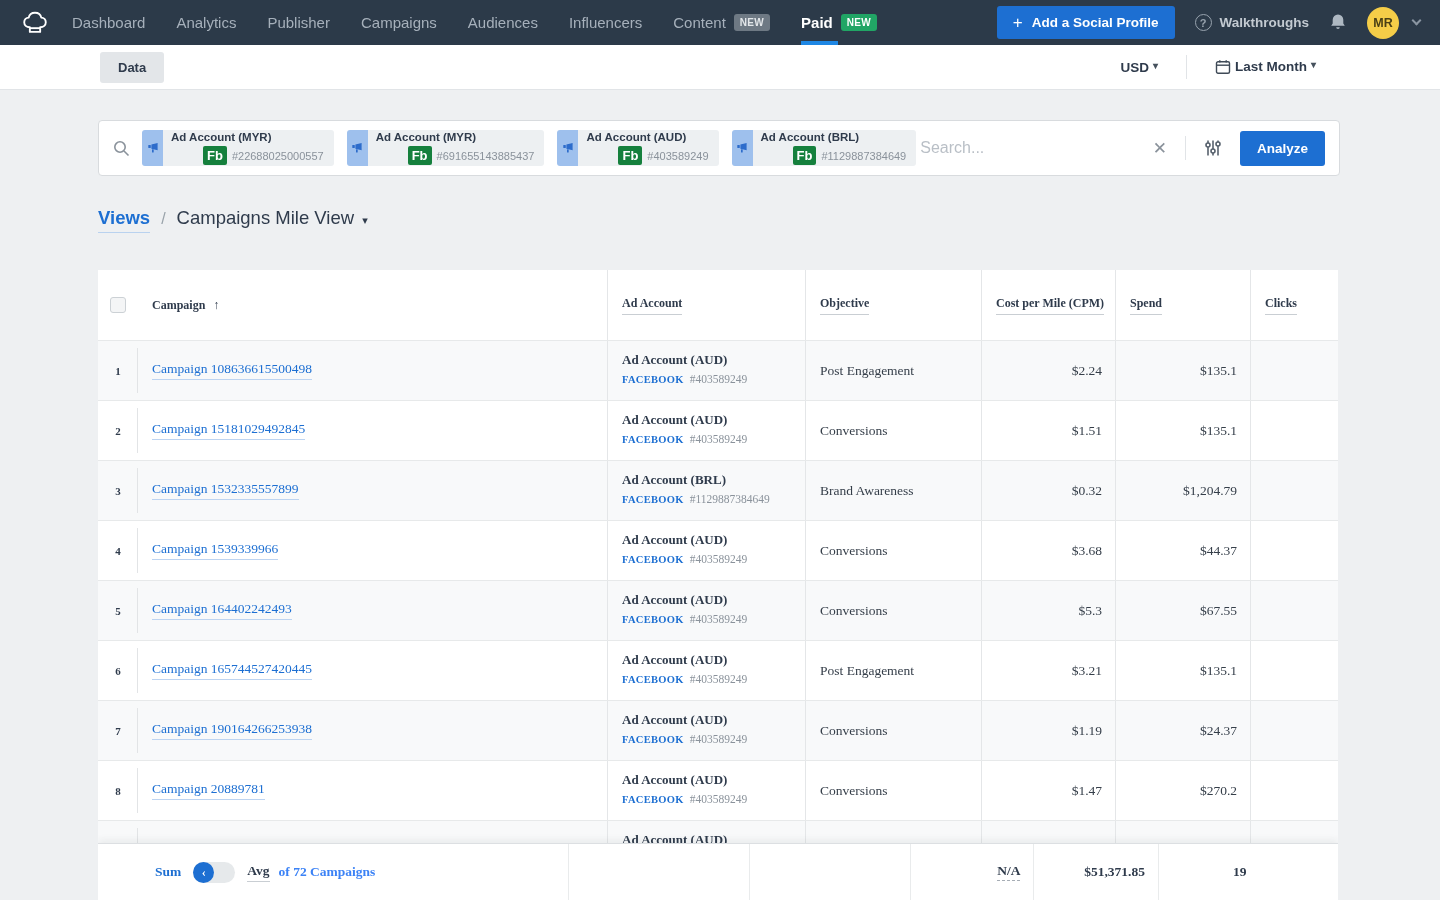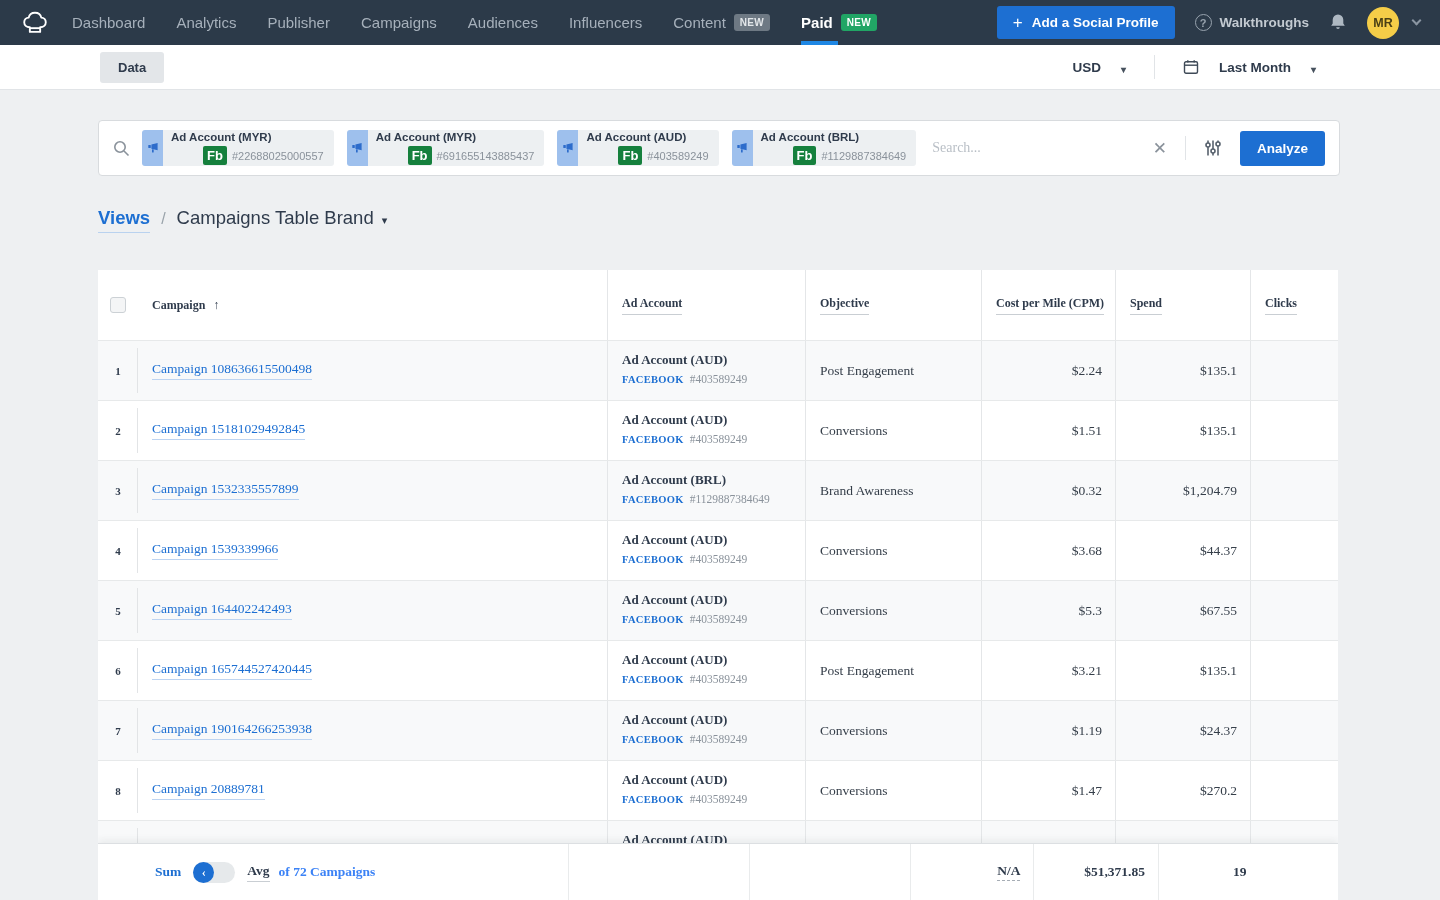--- a/index.html
+++ b/index.html
@@ -30,37 +30,37 @@
   .avatar { width:32px; height:32px; border-radius:50%; background:#f5cd48; color:#4a4015;
             display:flex; align-items:center; justify-content:center; font-size:12.5px; font-weight:bold; cursor:pointer; }
   .chev { width:7px; height:7px; border-right:2px solid #8a95a1; border-bottom:2px solid #8a95a1;
           transform:rotate(45deg); margin:-4px 4px 0 -6px; }
 
   
   .subheader { position:absolute; top:45px; left:0; width:1440px; height:45px; background:#fff;
                border-bottom:1px solid #e1e4e7; display:flex; align-items:center; padding:0 124px 0 100px; }
   .data-tab { background:#e3e6e9; border-radius:3px; padding:8px 18px; font-size:13px; font-weight:bold; color:#2f3b4c; cursor:pointer; }
   .sub-right { margin-left:auto; display:flex; align-items:center; }
-  .dropdown { display:flex; align-items:flex-end; gap:20px; font-size:13.5px; font-weight:bold; color:#2f3b4c; cursor:pointer; }
+  .dropdown { display:flex; align-items:flex-start; gap:4px; font-size:13.5px; font-weight:bold; color:#2f3b4c; cursor:pointer; }
   .caret { font-size:10px; color:#46515d; }
   .vdiv { width:1px; height:24px; background:#e1e4e7; margin:0 28px; }
 
   
   .search-card { position:absolute; left:98px; top:120px; width:1242px; height:56px; background:#fff;
                  border:1px solid #d8dbde; border-radius:4px; display:flex; align-items:center; padding:0 14px; }
   .chips { display:flex; gap:13px; margin-left:12px; }
   .chip { display:flex; height:36px; border-radius:3px; overflow:hidden; cursor:pointer; }
   .chip-strip { width:21px; background:#9ec0ed; display:flex; align-items:center; justify-content:center; }
   .chip-body { background:#edf0f2; padding:4px 10px 4px 8px; display:flex; flex-direction:column; justify-content:center; }
   .chip-title { font-size:11.5px; font-weight:bold; color:#2f3b4c; white-space:nowrap; }
   .chip-meta { display:flex; align-items:center; gap:5px; margin-top:3px; }
   .fb-badge { background:#15803d; color:#fff; font-size:13px; font-weight:bold; padding:2px 4px; border-radius:2px;margin-left:32px; }
   .chip-id { font-size:11px; color:#8a929b; white-space:nowrap; }
-  .search-input { flex:1; border:none; outline:none; font-size:14px; color:#2f3b4c; padding-left:16px;
-                  font-family:Liberation Serif, serif; background:transparent; }
+  .search-input { flex:1; border:none; outline:none; font-size:16px; color:#2f3b4c; padding-left:4px;
+                  font-family:Liberation Sans, sans-serif; background:transparent; }
   .search-input::placeholder { color:#b9bfc6; }
   .clear-x { color:#8a929b; font-size:17px; margin:0 18px 0 6px; cursor:pointer; }
   .sliders { margin:0 18px; cursor:pointer; display:flex; }
   .analyze-btn { background:#1d6fd2; color:#fff; font-weight:bold; font-size:13.5px;
                  padding:10px 17px; border-radius:3px; border:none; cursor:pointer; font-family:"Liberation Sans", sans-serif; }
 
   
   .breadcrumb { position:absolute; left:98px; top:207px; display:flex; align-items:baseline; }
   .views-link { color:#1d6fd2; font-weight:bold; font-size:18.5px; border-bottom:1.5px solid #b9d2ef; padding-bottom:3px; cursor:pointer; }
   .crumb-sep { color:#9aa3ab; font-size:16px; margin:0 11px; }
@@ -281,21 +281,21 @@
         <circle cx="14" cy="5" r="2" fill="#fff"></circle>
     </svg>
   </span>
   <button class="analyze-btn">Analyze</button>
 </div>
 
 <div class="breadcrumb">
   <span class="views-link">Views</span>
   <span class="crumb-sep">/</span>
   <span class="crumb-current">
-    <span>Campaigns Table Brand</span><span class="crumb-caret">▾</span>
+    <span>Campaigns Mile View</span><span class="crumb-caret">▾</span>
   </span>
 </div>
 
 <div class="table-wrap">
   <div class="t-inner">
     <div class="thead">
       <div class="hcell c-check">
         <div class="checkbox"></div>
       </div>
       <div class="hcell c-campaign">

